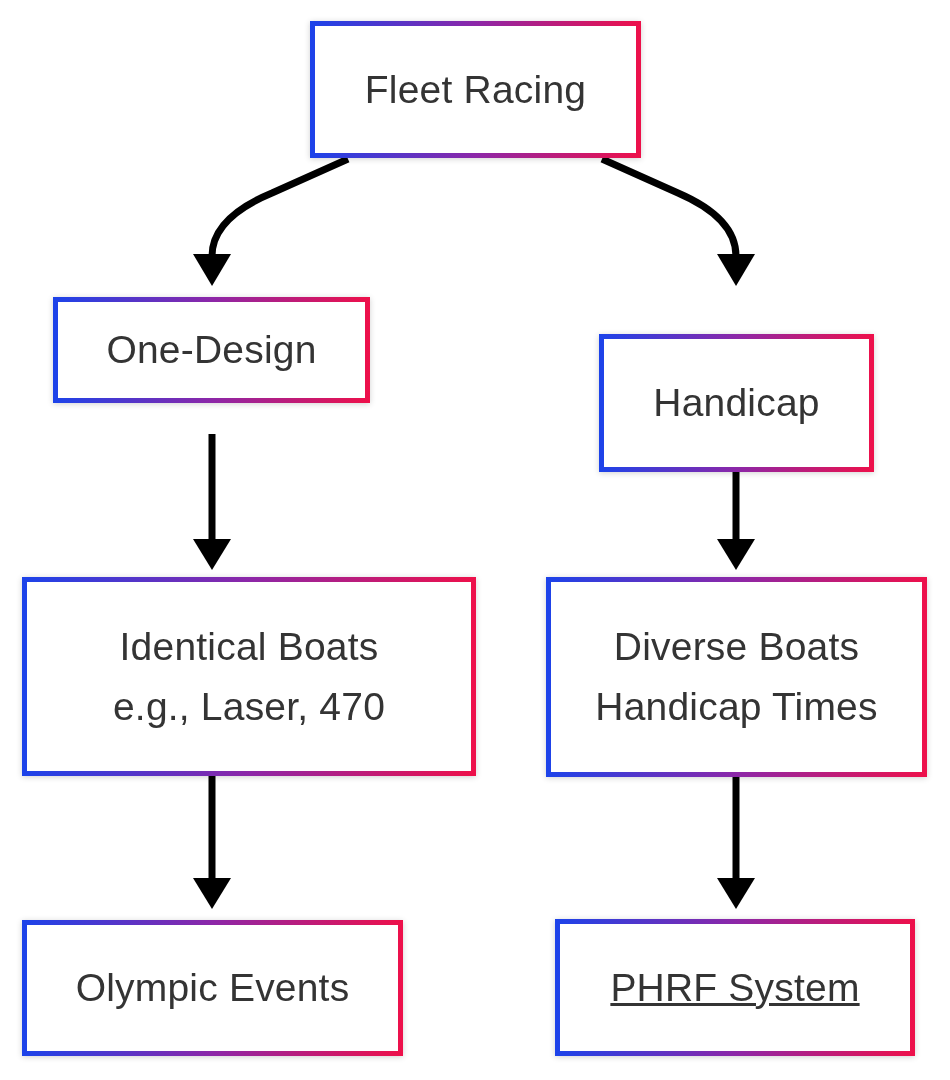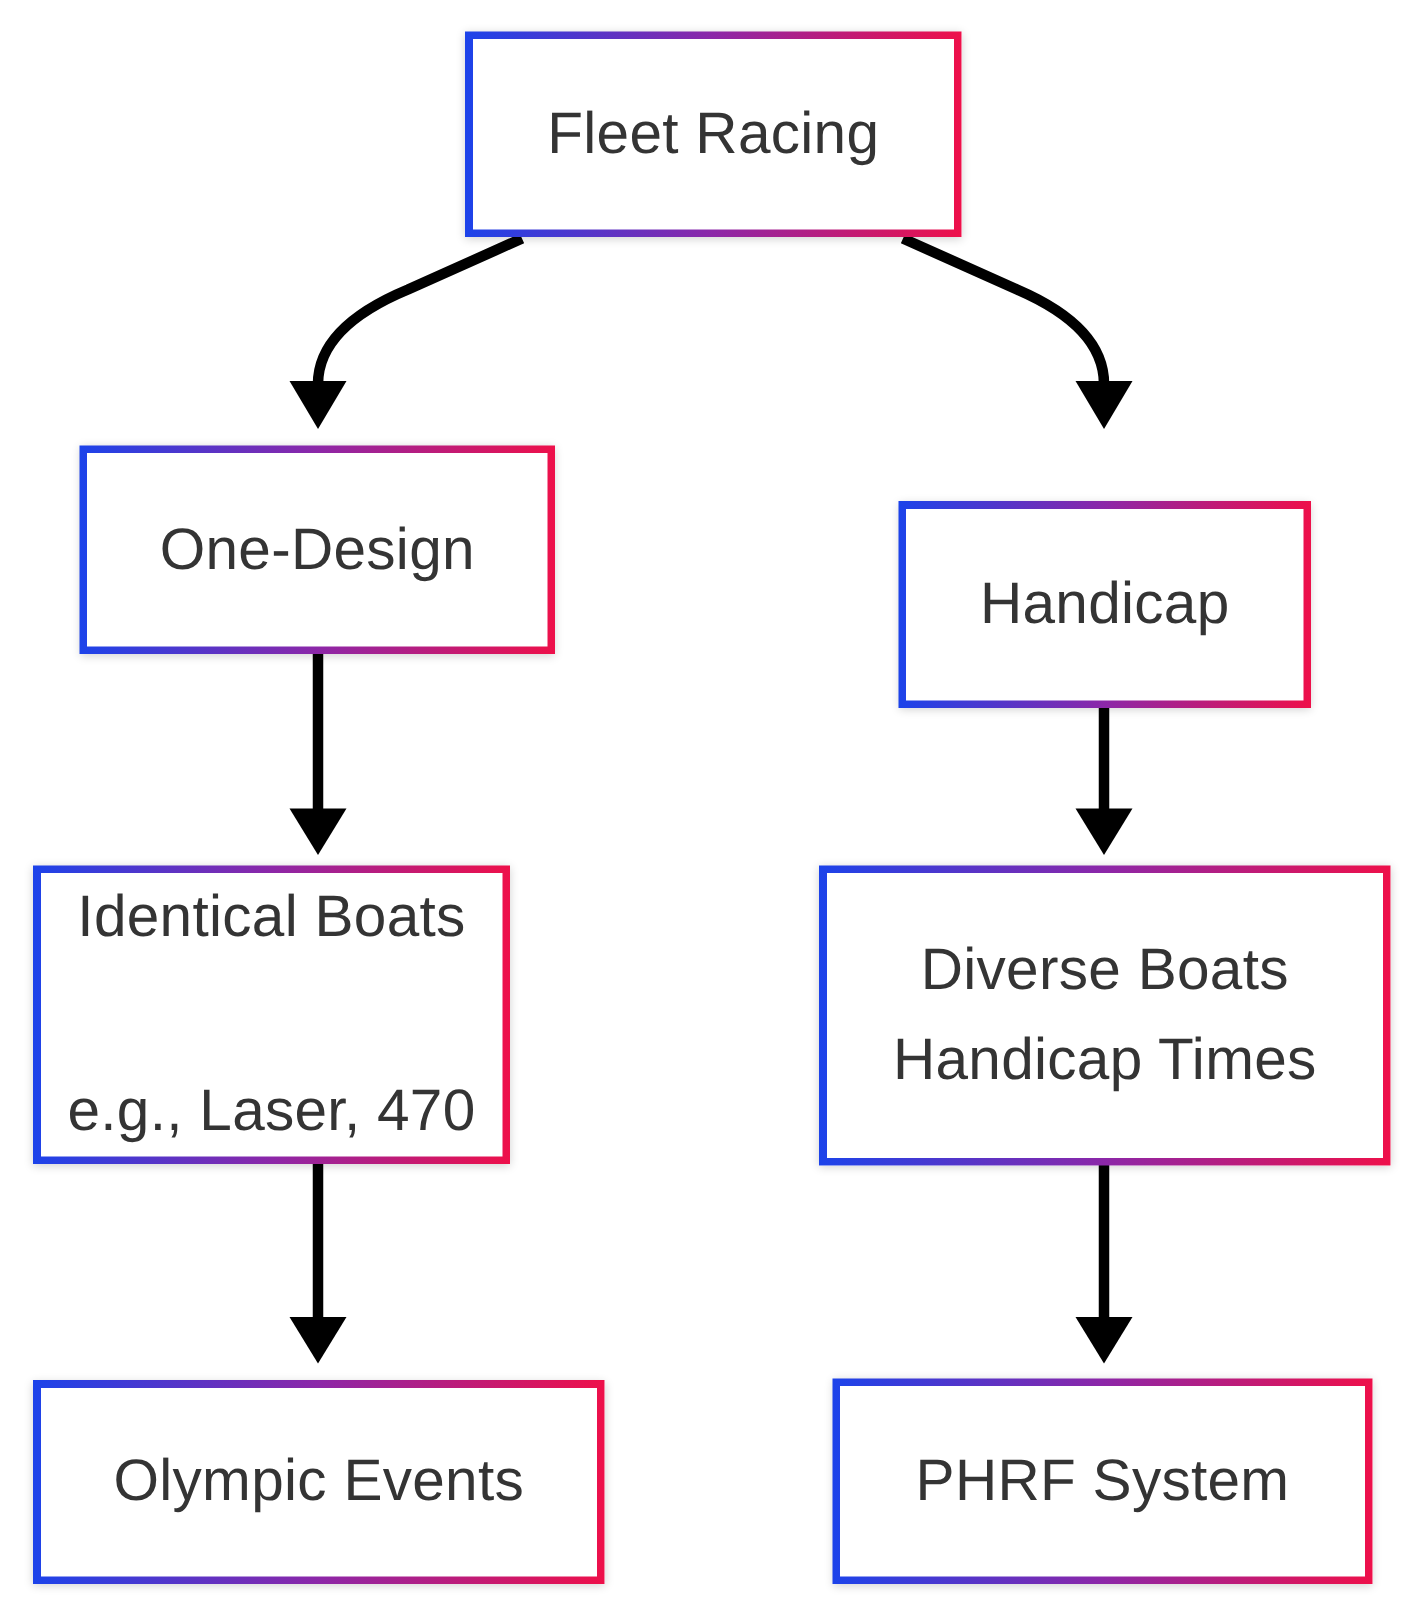--- a/index.html
+++ b/index.html
@@ -50,26 +50,26 @@
     justify-content: center;
     text-align: center;
     color: var(--text, #343434);
     font-size: 39px;
     line-height: 60px;
     letter-spacing: 0.2px;
   }
   .node span { display: block; }
   
   #node-fleet-racing    { left: 310px; top: 21px;  width: 331px; height: 137px; text-align: center; }
-  #node-one-design      { left: 53px;  top: 297px; width: 317px; height: 139px; }
+  #node-one-design      { left: 53px;  top: 297px; width: 317px; height: 106px; }
   #node-handicap        { left: 599px; top: 298px; width: 275px; height: 138px; margin-top: 36px; }
-  #node-identical-boats { left: 22px;  top: 577px; width: 318px; height: 199px; justify-content: space-between; }
+  #node-identical-boats { left: 22px;  top: 577px; width: 454px; height: 199px; }
   #node-diverse-boats   { left: 546px; top: 577px; width: 381px; height: 200px; align-items: center; }
   #node-olympic-events  { left: 22px;  top: 920px; width: 381px; height: 136px; }
-  #node-phrf-system     { left: 555px; top: 919px; width: 360px; height: 137px; }
+  #node-phrf-system     { left: 555px; top: 919px; width: 360px; height: 137px; text-decoration: underline; }
 </style>
 </head>
 <body>
 
 <div class="canvas">
 
   <svg class="edges-svg" viewBox="0 0 950 1080" aria-hidden="true">
 
     <g>
       <path class="edge-line" d="M 348 159 L 272 193 Q 212 218 212 256"></path>

